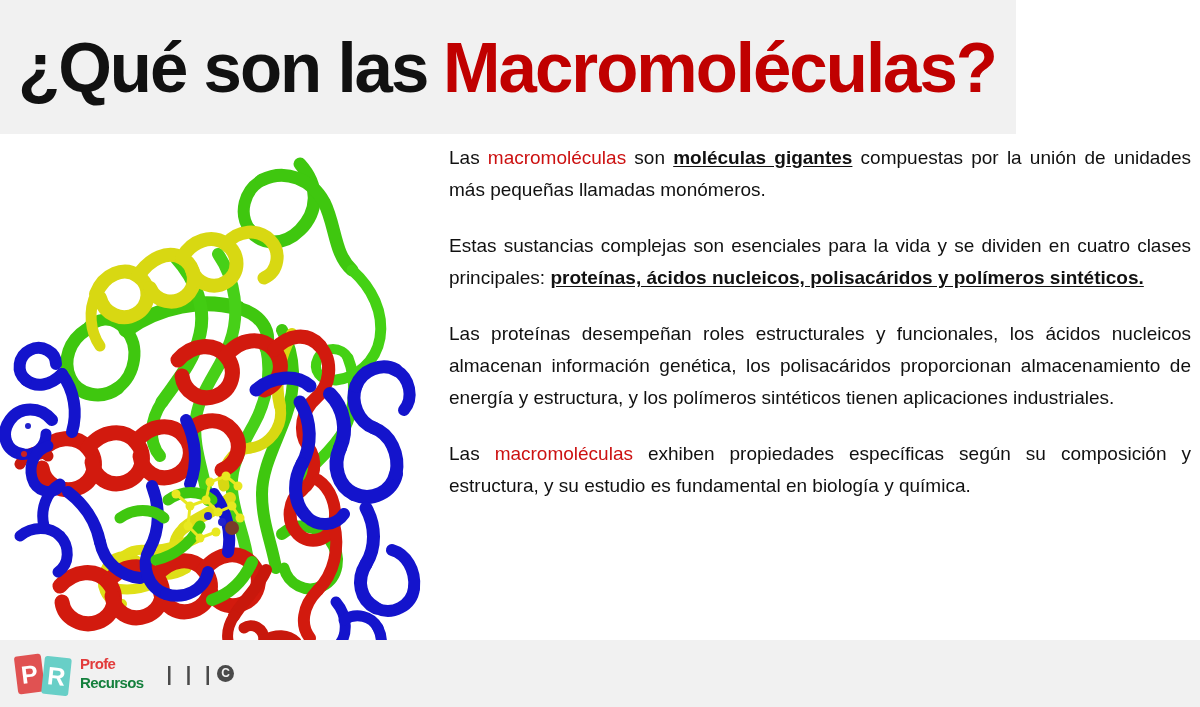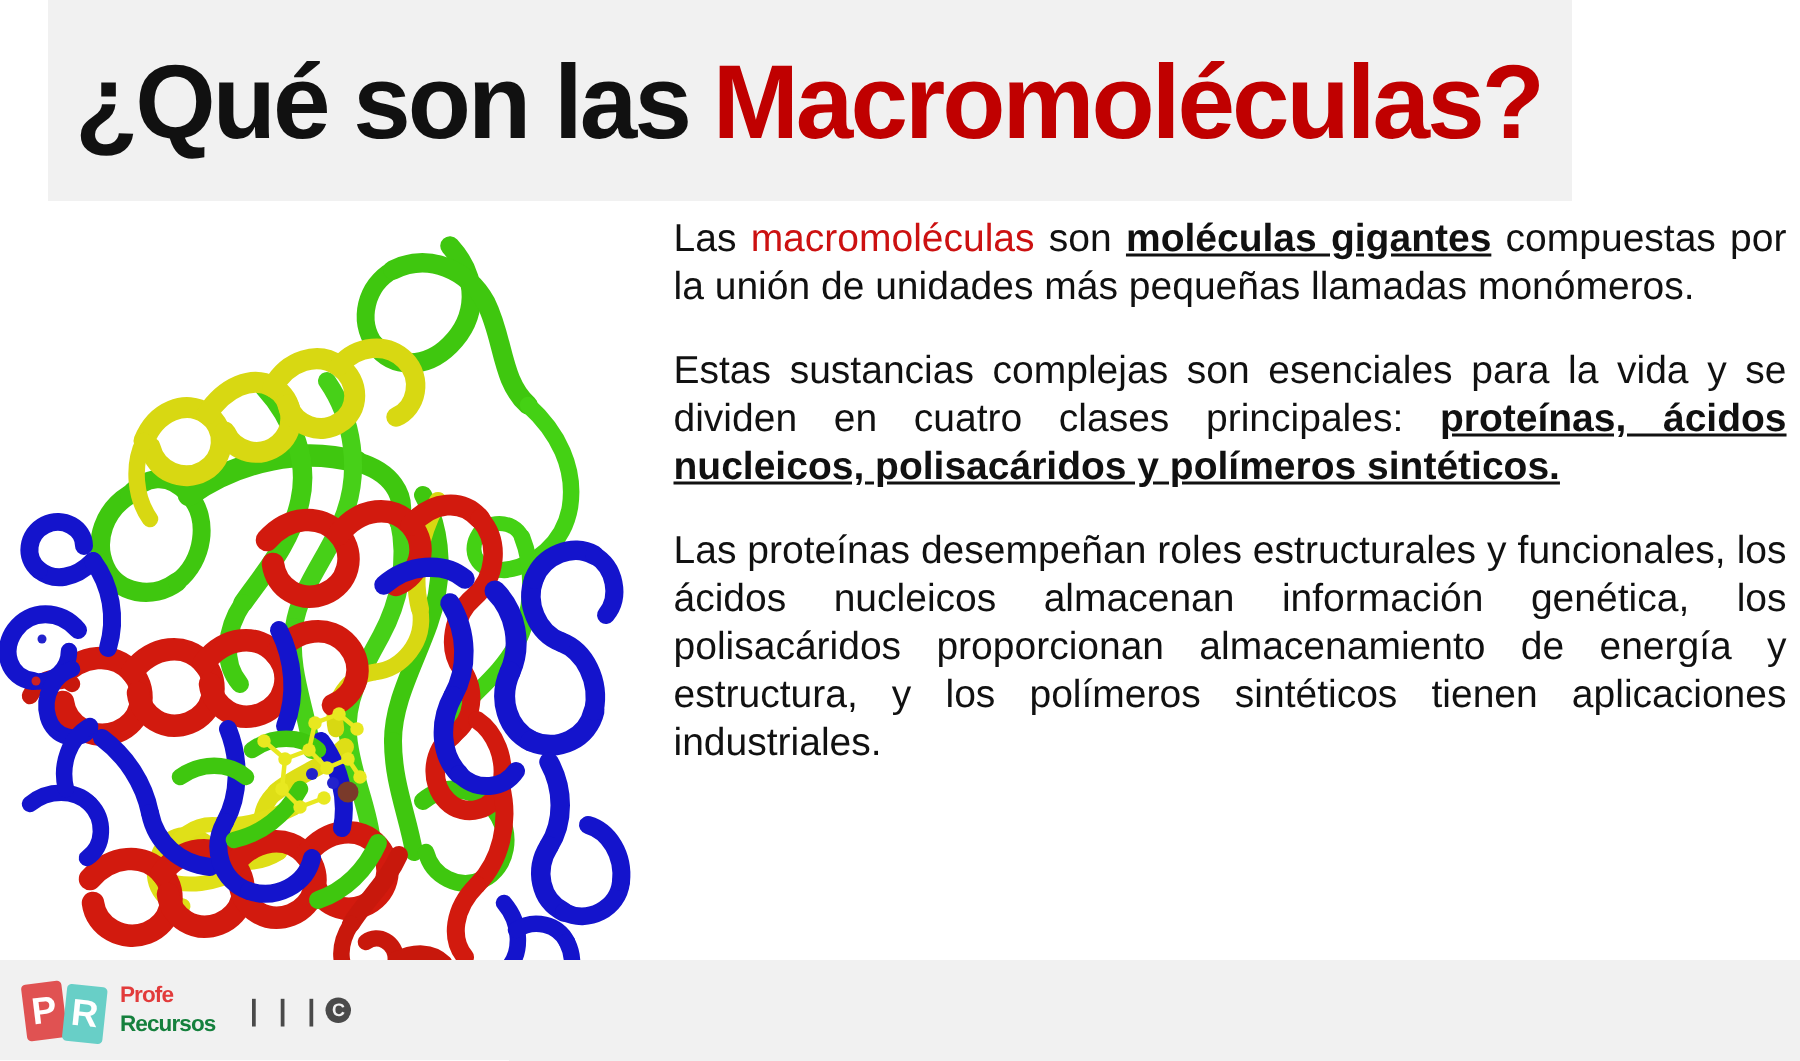--- a/index.html
+++ b/index.html
@@ -20,21 +20,20 @@
     background: #ffffff;
   }
 
   
   .header-band {
     position: absolute;
     left: 0; top: 0;
     width: 1016px;
     height: 134px;
     background: #f1f1f1;
-    margin-left: 32px;
   }
   .title {
     position: absolute;
     left: 18px;
     top: 20px;
     width: 1170px;
     height: 96px;
     display: flex;
     align-items: center;
     font-family: "Liberation Sans", sans-serif;
@@ -67,21 +66,21 @@
   .text-col {
     position: absolute;
     left: 449px;
     top: 142px;
     width: 742px;
     height: 496px;
     color: #0d0d0d;
   }
   .para {
     font-family: "Liberation Sans", sans-serif;
-    font-size: 26px;
+    font-size: 19px;
     line-height: 32px;
     text-align: justify;
     text-justify: inter-word;
     margin: 0 0 24px 0;
     color: #111111;
   }
   .para:last-child { margin-bottom: 0; }
   .para .hl-red { color: #cc1111; }
   .para .hl-bold-u {
     font-weight: bold;
@@ -345,20 +344,21 @@
   </div>
 
   <div class="text-col">
 
     <p class="para"><span>Las </span><span class="hl-red">macromoléculas</span><span> son </span><span class="hl-bold-u">moléculas gigantes</span><span> compuestas por la unión de unidades más pequeñas llamadas monómeros.</span></p>
 
     <p class="para"><span>Estas sustancias complejas son esenciales para la vida y se dividen en cuatro clases principales: </span><span class="hl-bold-u">proteínas, ácidos nucleicos, polisacáridos y polímeros sintéticos. </span></p>
 
     <p class="para"><span>Las proteínas desempeñan roles estructurales y funcionales, los ácidos nucleicos almacenan información genética, los polisacáridos proporcionan almacenamiento de energía y estructura, y los polímeros sintéticos tienen aplicaciones industriales.</span></p>
 
+    <p class="para"><span>Las </span><span class="hl-red">macromoléculas</span><span> exhiben propiedades específicas según su composición y estructura, y su estudio es fundamental en biología y química.</span></p>
   </div>
 
   <div class="footer-band">
 
     <div class="logo">
       <div class="logo-tile p">P</div>
       <div class="logo-tile r">R</div>
     </div>
 
     <div class="logo-words">

